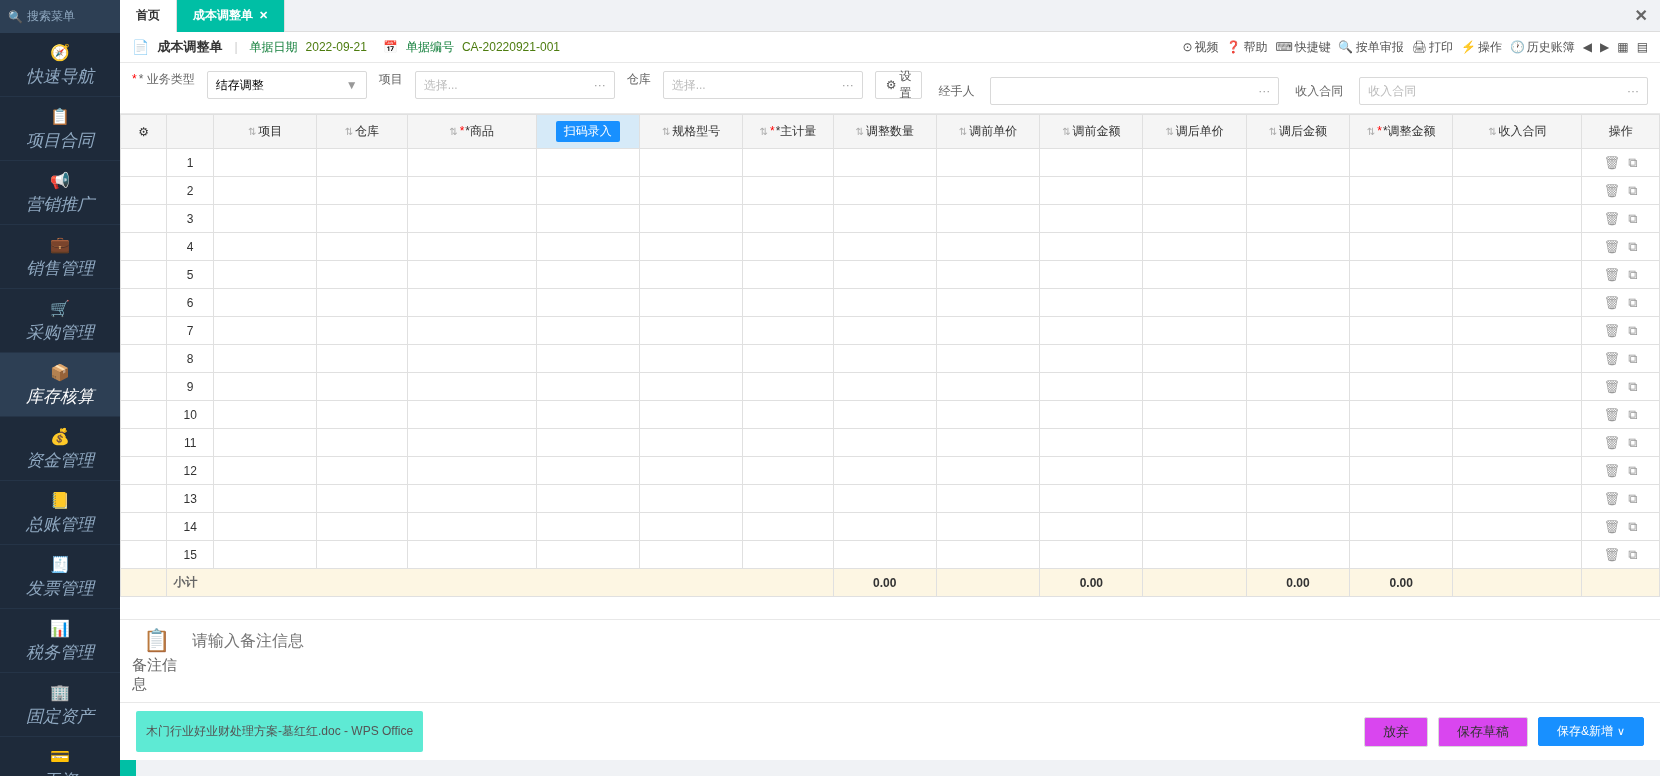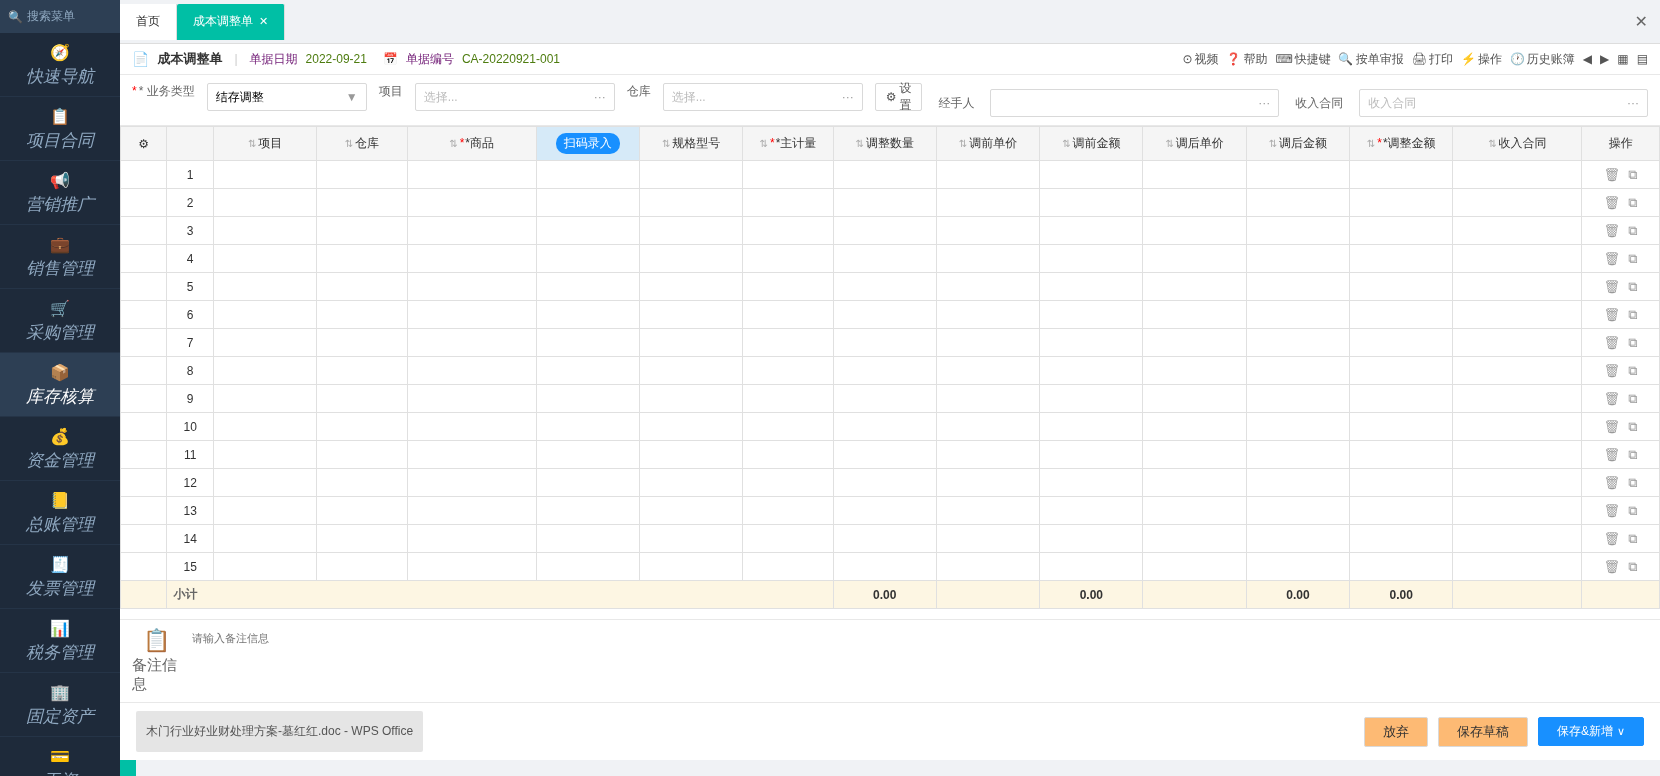--- a/index.html
+++ b/index.html
@@ -46,22 +46,23 @@
       overflow: hidden;
     }
 
     
     .tab-bar {
       background: #f0f2f5;
       display: flex;
       align-items: center;
       padding: 0 0 0 0;
       border-bottom: 1px solid #ddd;
-      height: 44px;
+      height: 32px;
       flex-shrink: 0;
+      font-weight: bold;
     }
     .tab {
       display: flex;
       align-items: center;
       padding: 0 16px;
       height: 36px;
       cursor: pointer;
       color: #555;
       font-size: 13px;
       border-right: 1px solid #ddd;
@@ -105,21 +106,21 @@
       align-items: center;
       padding: 6px 12px;
       border-bottom: 1px solid #e8e8e8;
       background: #fff;
       gap: 8px;
       flex-shrink: 0;
     }
     .header-bar .doc-icon { color: #1890ff; font-size: 14px; }
     .header-bar .title { font-size: 13px; font-weight: bold; color: #333; }
     .header-bar .separator { color: #ccc; margin: 0 4px; }
-    .header-bar .field-label { color: #701a75; }
+    .header-bar .field-label { color: #15803d; }
     .header-bar .field-value { color: #4d7c0f; margin-right: 8px; }
     .header-bar-right {
       margin-left: auto;
       display: flex;
       align-items: center;
       gap: 8px;
       color: #555;
       font-size: 12px;
     }
     .header-bar-right .btn-link {
@@ -251,51 +252,51 @@
       color: #555;
       font-size: 20px;
       width: 50px;
     }
     .notes-icon-label { font-size: 15px; color: #666; margin-top: 2px; }
     .notes-input {
       flex: 1;
       border: none;
       outline: none;
       color: #0c4a6e;
-      font-size: 11px;
+      font-size: 16px;
       padding: 4px 0;
       background: transparent;
     }
 
     
     .footer {
       display: flex;
       align-items: center;
       justify-content: flex-end;
       padding: 8px 16px;
       border-top: 1px solid #e8e8e8;
       background: #fff;
       gap: 10px;
       flex-shrink: 0;
     }
     .footer-taskbar {
       margin-right: auto;
-      background: #e5e5e5;
+      background: #5eead4;
       border-radius: 2px;
       padding: 12px 10px;
       color: #555;
       font-size: 12px;
     }
     .btn {
       padding: 5px 18px;
       border-radius: 2px;
       cursor: pointer;
       font-size: 13px;
       border: 1px solid #d9d9d9;
-      background: #fdba74;
+      background: #d946ef;
       color: #333;
     }
     .btn-primary {
       background: #1890ff;
       color: #fff;
       border-color: #1890ff;
       display: flex;
       align-items: center;
       gap: 4px;
     }
@@ -314,21 +315,21 @@
       writing-mode: vertical-rl;
       color: #fff;
       font-size: 11px;
       padding: 8px 0;
     }
 
     .scan-input-btn {
       background: #1890ff;
       color: #fff;
       border: none;
-      border-radius: 10px;
+      border-radius: 2px;
       padding: 2px 8px;
       cursor: pointer;
       font-size: 12px;
     }
   </style>
 </head>
 <body>
 
 <div class="sidebar">
   <div class="sidebar-search">

